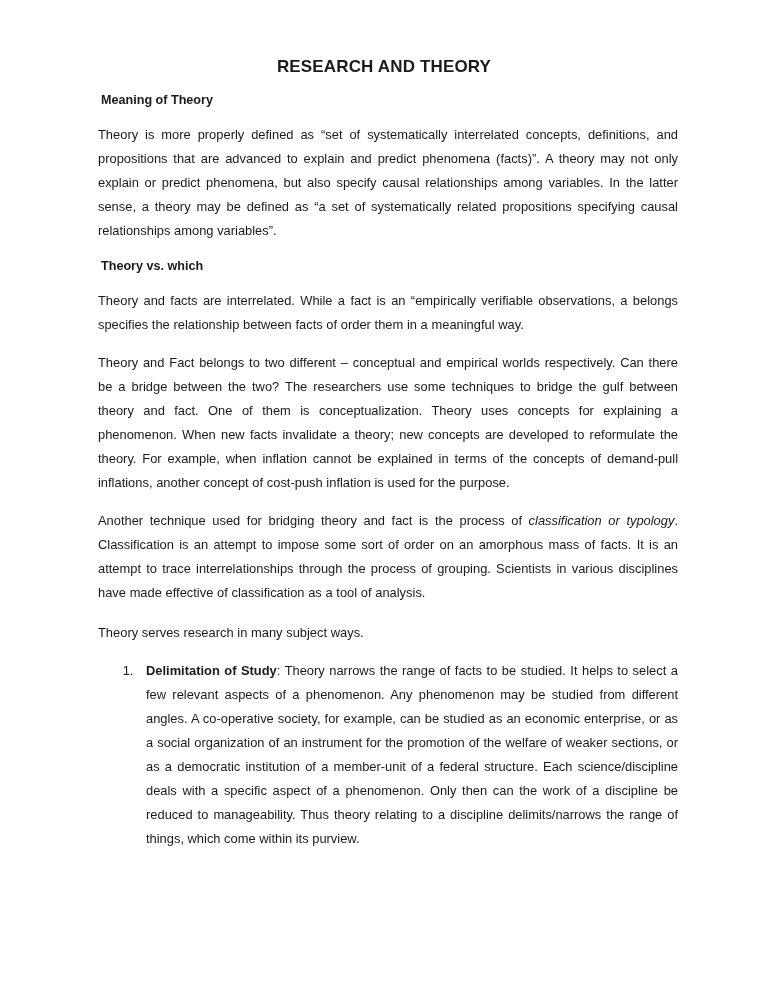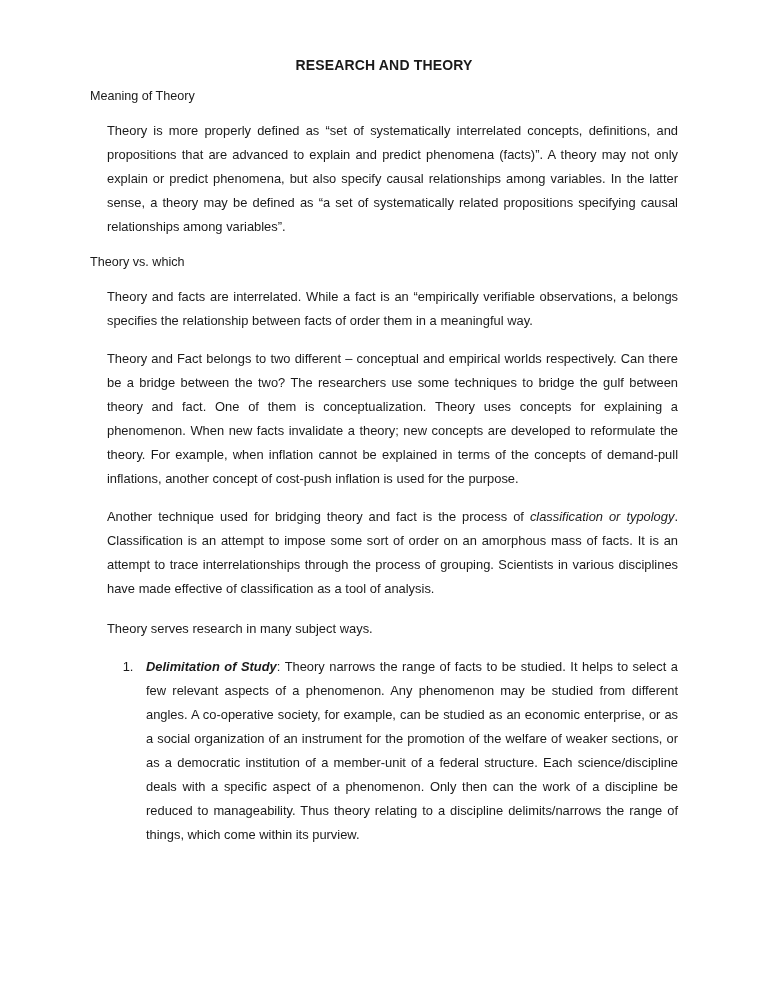--- a/index.html
+++ b/index.html
@@ -19,40 +19,40 @@
     position: relative;
     width: 768px;
     height: 994px;
     background: #ffffff;
     box-sizing: border-box;
     padding: 56px 90px 0 90px;
   }
 
   #doc-title {
     text-align: center;
-    font-size: 14px;
+    font-size: 17px;
     font-weight: bold;
     letter-spacing: 0.15px;
     line-height: 1.35;
     margin: 0 0 12px 0;
   }
 
   .section-heading {
     font-size: 12.6px;
-    font-weight: normal;
+    font-weight: bold;
     line-height: 1.45;
-    margin: 0 0 14px 0;
+    margin: 0 0 14px 11px;
   }
 
   p.body-para {
     font-size: 12.9px;
     line-height: 24px;
     text-align: justify;
     text-justify: inter-word;
-    margin: 0 0 14px 17px;
+    margin: 0 0 14px 8px;
     word-spacing: 0.1px;
   }
 
   p.body-para.last-of-block {
     margin-bottom: 16px;
   }
 
   ol.numbered-list {
     margin: 0;
     padding: 0 0 0 47px;
@@ -65,21 +65,21 @@
     padding-left: 9px;
     margin-bottom: 14px;
   }
   ol.numbered-list > li > .li-text {
     display: block;
     text-align: justify;
     text-justify: inter-word;
   }
 
   em.ital { font-style: italic; }
-  strong.bold-ital { font-style: italic; font-weight: bold; }
+  strong.bold-ital { font-weight: bold; }
 </style>
 </head>
 <body>
 
 <div id="page">
 
   <h1 id="doc-title">RESEARCH AND THEORY</h1>
 
   <h2 class="section-heading">Meaning of Theory</h2>
   <p class="body-para">Theory is more properly defined as “set of systematically interrelated concepts, definitions, and propositions that are advanced to explain and predict phenomena (facts)”.  A theory may not only explain or predict phenomena, but also specify causal relationships among variables.  In the latter sense, a theory may be defined as “a set of systematically related propositions specifying causal relationships among variables”.</p>

